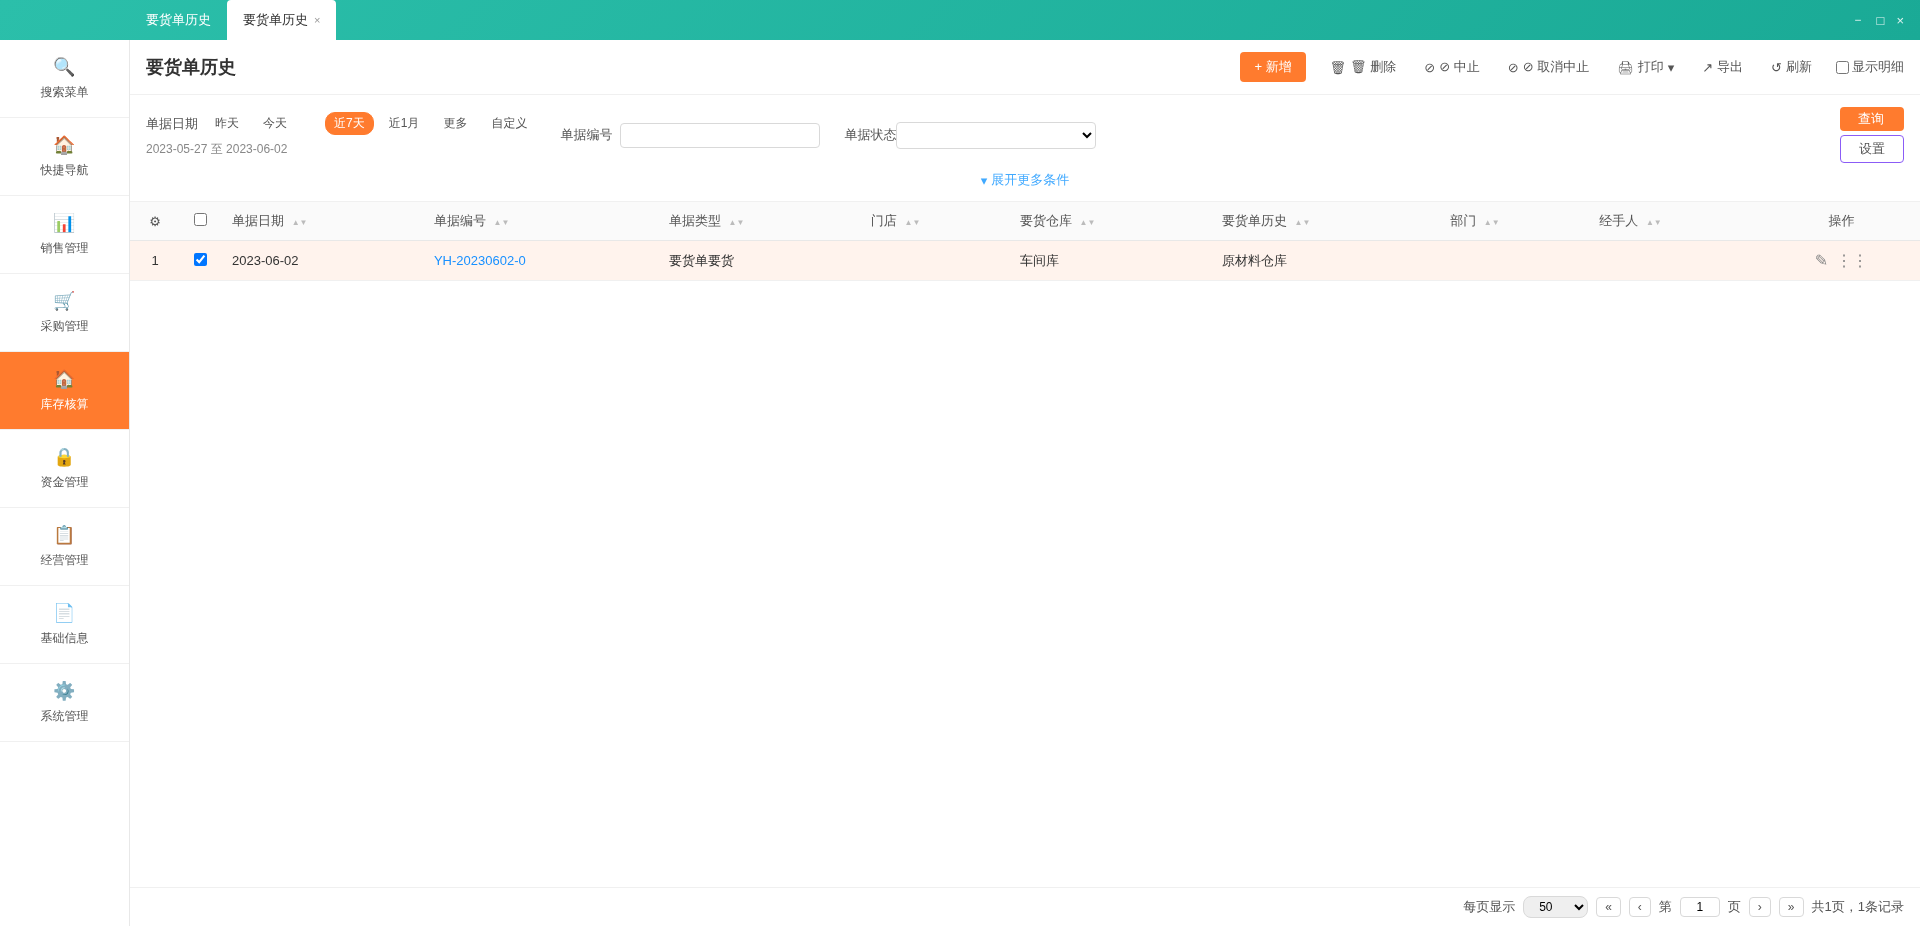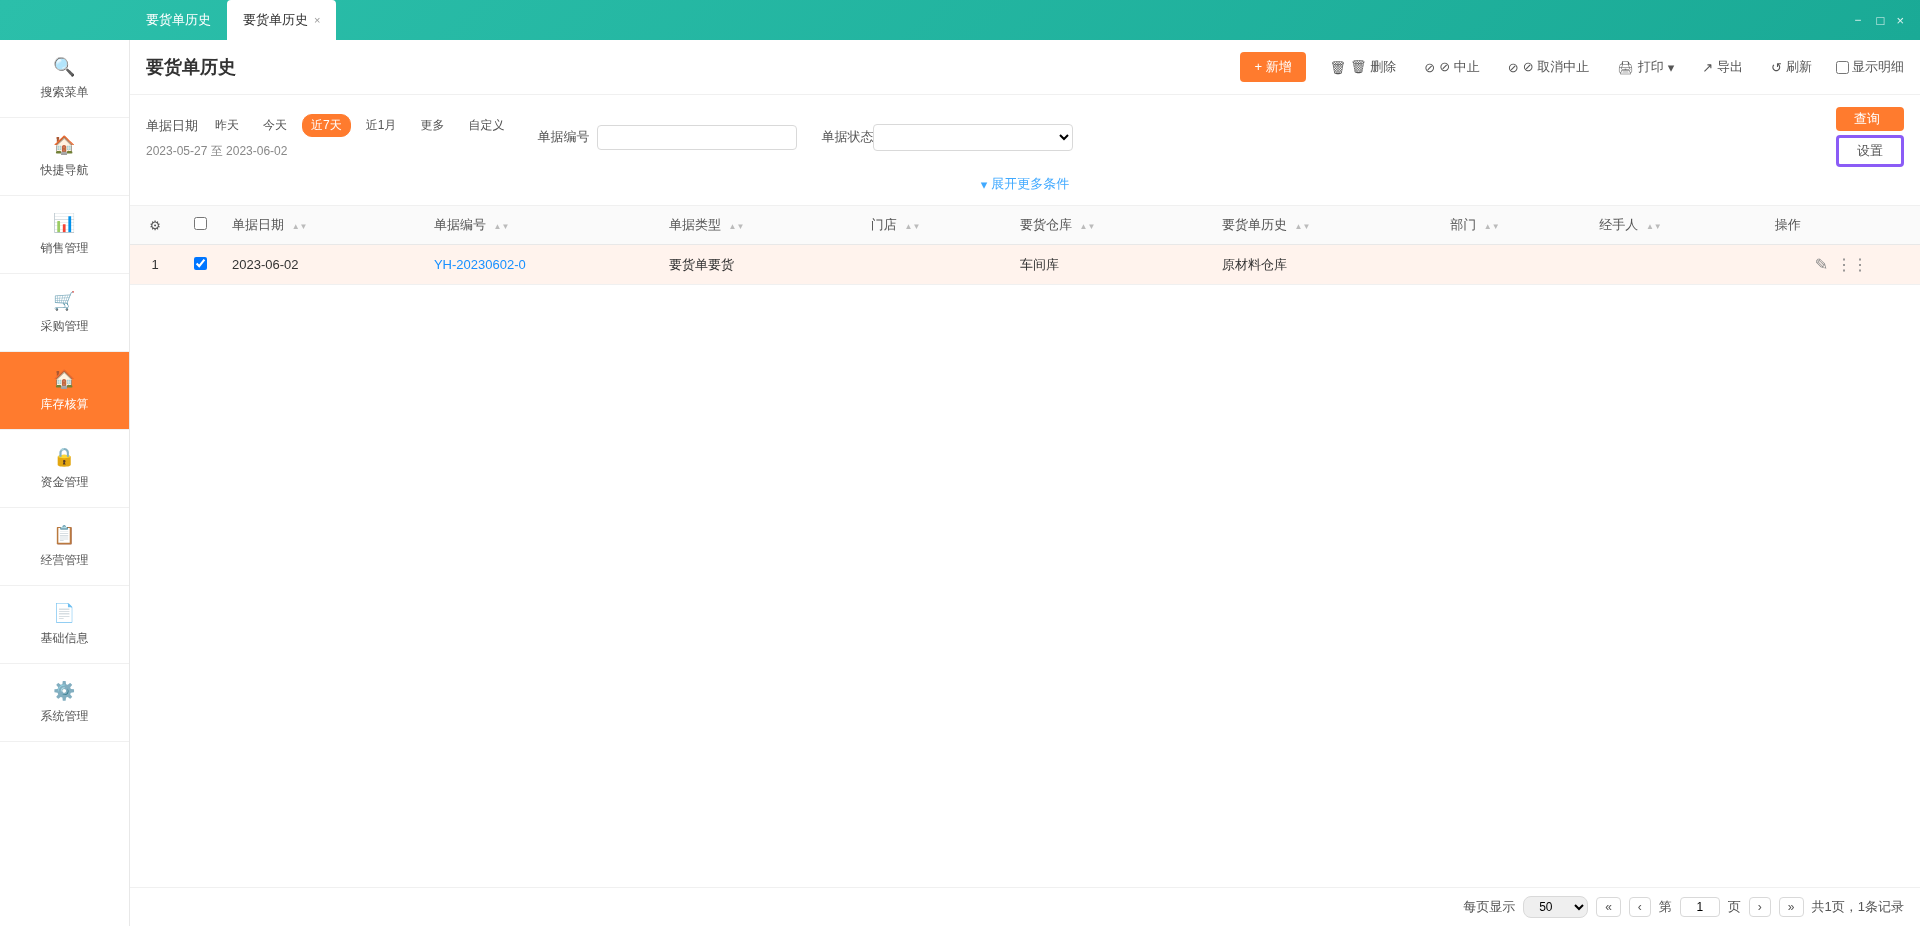--- a/index.html
+++ b/index.html
@@ -174,20 +174,21 @@
       border-radius: 10px;
       cursor: pointer;
       font-size: 12px;
       color: #555;
       border: 1px solid transparent;
     }
     .date-btn.active {
       background: #ff7b2e;
       color: white;
       border-color: #ff7b2e;
+      margin-left: 23px;
     }
     .filter-date-range {
       font-size: 12px;
       color: #888;
       margin-top: 2px;
     }
     .filter-input {
       border: 1px solid #d9d9d9;
       border-radius: 4px;
       padding: 4px 8px;
@@ -252,21 +253,21 @@
     }
     tbody tr.selected { background: #fff3ed; }
     tbody td {
       padding: 10px 12px;
       color: #333;
       white-space: nowrap;
     }
     .row-link { color: #1890ff; cursor: pointer; text-decoration: none; }
     .col-num { width: 50px; text-align: center; }
     .col-checkbox { width: 40px; text-align: center; }
-    .col-action { }
+    .col-action { text-align: center; }
     .action-icons { display: flex; gap: 8px; justify-content: center; align-items: center; }
     .action-icon { cursor: pointer; color: #888; font-size: 16px; }
 
     
     .table-settings {
       width: 40px;
       text-align: center;
     }
 
     
@@ -454,21 +455,21 @@
 
           <div style="display:flex;align-items:center;gap:0;flex:1;">
             <span class="filter-label">单据状态</span>
             <select class="filter-select">
               <option value=""></option>
             </select>
           </div>
 
           <div style="display:flex;flex-direction:column;gap:4px;">
             <button class="toolbar-btn-primary" style="padding:3px 18px;text-align:center;">查询</button>
-            <button style="background:white;border:3px solid #8b5cf6;border-radius:4px;padding:4px 18px;cursor:pointer;font-size:13px;color:#555;">设置</button>
+            <button style="background:white;border:1px solid #8b5cf6;border-radius:4px;padding:4px 18px;cursor:pointer;font-size:13px;color:#555;">设置</button>
           </div>
         </div>
 
         <div class="expand-more">
           <span>▾</span>
           <span>展开更多条件</span>
         </div>
       </div>
 
       <div class="table-container">

